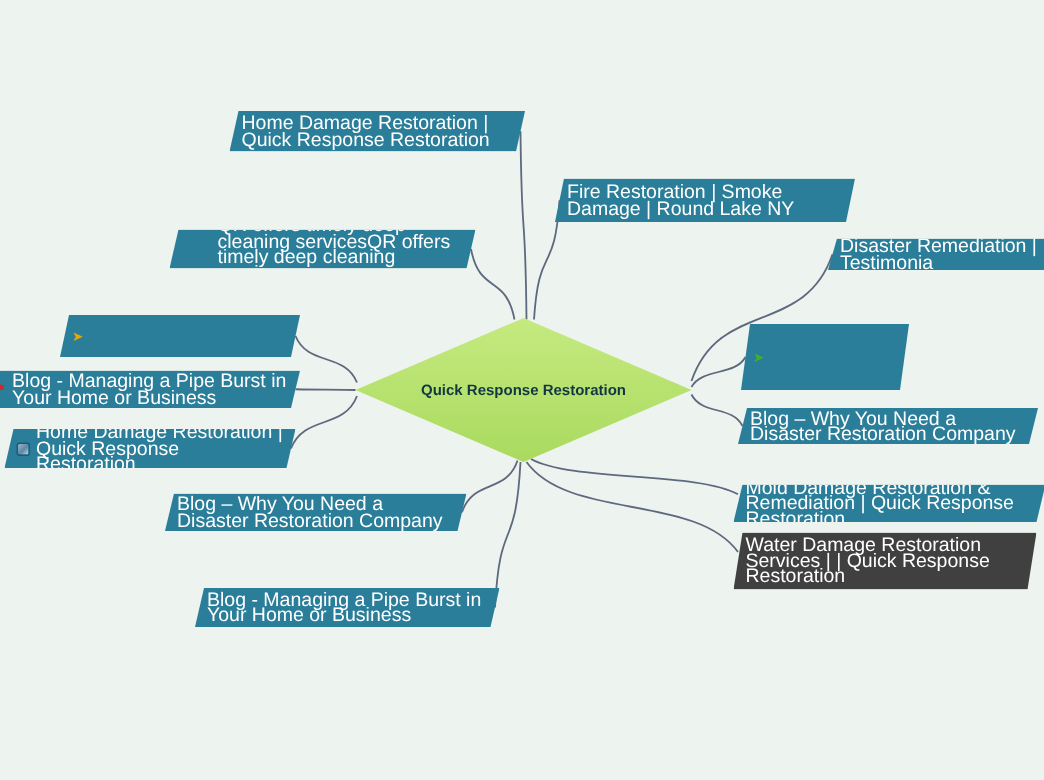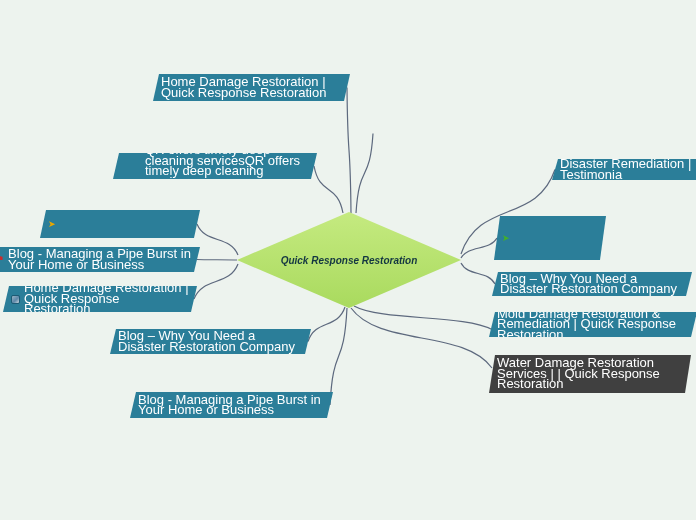--- a/index.html
+++ b/index.html
@@ -63,21 +63,20 @@
     z-index: 2;
     display: flex;
     align-items: center;
     justify-content: center;
     clip-path: polygon(50% 0, 100% 50%, 50% 100%, 0 50%);
     cursor: pointer;
   }
   #center-label {
     font-size: 10px;
     font-weight: bold;
-    font-style: italic;
   }
 </style>
 </head>
 <body style="background: rgb(237, 243, 238);">
 
 <div id="canvas" style="background: rgb(237, 243, 238);">
   <svg id="connectors" width="696" height="520">
       <path d="M 347 87.5 C 347.8 169.075, 350.2 131.425, 351 213" stroke="#43506a"></path>
       <path d="M 314 166 C 319.8 196.55, 337.2 182.45, 343 213" stroke="#43506a"></path>
       <path d="M 197 224 C 205.2 244.15, 229.8 234.85, 238 255" stroke="#43506a"></path>
@@ -111,28 +110,31 @@
     <div class="node" style="left: 3px; top: 286px; width: 194px; height: 26px; background: rgb(43, 126, 153);">
       <span class="node-icon icon-image"></span>
       <span class="node-label" style="color: rgb(255, 255, 255);">Home Damage Restoration | Quick Response Restoration</span>
     </div>
     <div class="node" style="left: 110px; top: 329px; width: 201px; height: 25px; background: rgb(43, 126, 153);">
       <span class="node-label" style="color: rgb(255, 255, 255);">Blog – Why You Need a Disaster Restoration Company</span>
     </div>
     <div class="node" style="left: 130px; top: 392px; width: 203px; height: 26px; background: rgb(43, 126, 153);">
       <span class="node-label" style="color: rgb(255, 255, 255);">Blog - Managing a Pipe Burst in Your Home or Business</span>
     </div>
+    <div class="node" style="left: 370px; top: 119px; width: 200px; height: 29px; background: rgb(43, 126, 153);">
+      <span class="node-label" style="color: rgb(255, 255, 255);">Fire Restoration | Smoke Damage | Round Lake NY</span>
+    </div>
     <div class="node" style="left: 552px; top: 159px; width: 200px; height: 21px; background: rgb(43, 126, 153);">
       <span class="node-label" style="color: rgb(255, 255, 255);">Disaster Remediation | Testimonia</span>
     </div>
     <div class="node" style="left: 494px; top: 216px; width: 112px; height: 44px; background: rgb(43, 126, 153);">
       <span class="node-icon icon-arrow" style="color: rgb(67, 176, 42);">➤</span>
     </div>
     <div class="node" style="left: 492px; top: 272px; width: 200px; height: 24px; background: rgb(43, 126, 153);">
       <span class="node-label" style="color: rgb(255, 255, 255);">Blog – Why You Need a Disaster Restoration Company</span>
     </div>
-    <div class="node" style="left: 489px; top: 312px; width: 208px; height: 25px; background: rgb(43, 126, 153);">
+    <div class="node" style="left: 489px; top: 323px; width: 208px; height: 25px; background: rgb(43, 126, 153);">
       <span class="node-label" style="color: rgb(255, 255, 255);">Mold Damage Restoration &amp; Remediation | Quick Response Restoration</span>
     </div>
     <div class="node" style="left: 489px; top: 355px; width: 202px; height: 38px; background: #404040;">
       <span class="node-label" style="color: rgb(255, 255, 255);">Water Damage Restoration Services | | Quick Response Restoration</span>
     </div>
   </div>
 
 </body></html>

